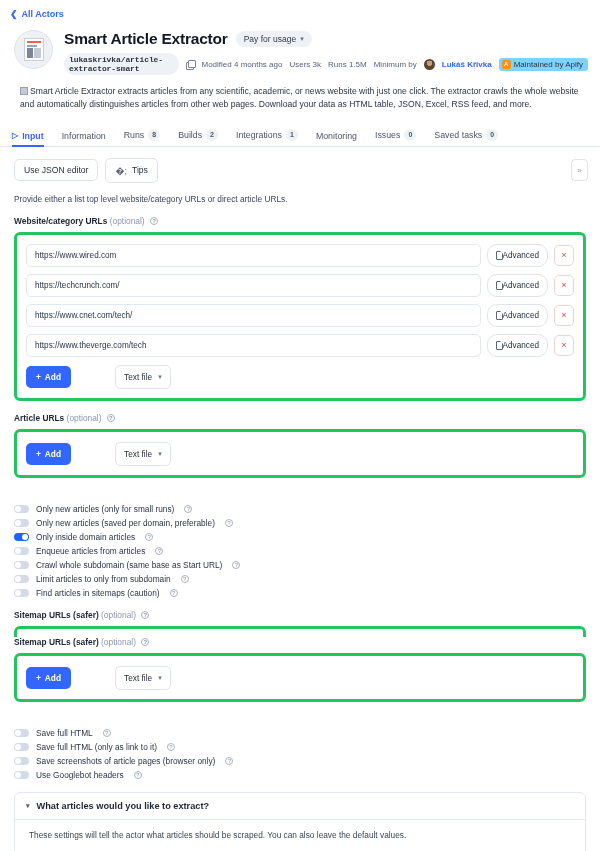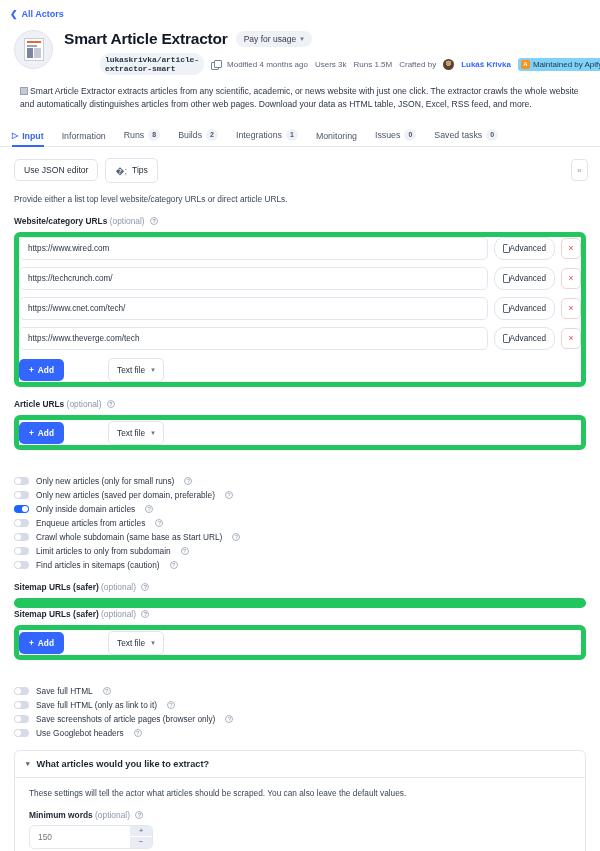--- a/index.html
+++ b/index.html
@@ -39,21 +39,21 @@
   .pill-pay {
     display:inline-flex; align-items:center; gap:4px;
     background:#eef1f6; border-radius: 11px; padding: 3px 8px;
     font-size: 8.5px; color:#323c4d; font-weight:500; white-space:nowrap;
   }
   .pill-pay .caret { font-size:7px; color:#69738a; }
 
   .meta-row { display:flex; align-items:center; gap:7px; margin-top:5px; flex-wrap:nowrap; }
   .meta-code {
     font-family:"Liberation Mono", monospace; font-size:8px; font-weight:700;
-    background:#eef1f6; border-radius:11px; padding:2px 5px; color:#2c3543; letter-spacing:-0.1px;margin-left:36px;
+    background:#eef1f6; border-radius:11px; padding:2px 5px; color:#2c3543; letter-spacing:-0.1px;
   }
   .copy-icon { width:9px; height:9px; position:relative; flex:0 0 9px; }
   .copy-icon:before { content:""; position:absolute; left:0; top:2px; width:6px; height:6px; border:1px solid #78839a; border-radius:1px; }
   .copy-icon:after  { content:""; position:absolute; left:2.5px; top:0; width:6px; height:6px; border:1px solid #78839a; border-radius:1px; background:#fff; }
   .meta-text { font-size:8px; color:#59637a; white-space:nowrap; }
   .author-avatar { width:11px; height:11px; border-radius:50%; background:#5a4434; flex:0 0 11px;
      background-image: radial-gradient(circle at 50% 38%, #c99c73 0 30%, transparent 31%); }
   .author-link { font-size:8px; color:#3366ff; font-weight:600; white-space:nowrap; }
   .badge-apify {
     display:inline-flex; align-items:center; gap:3px;
@@ -109,21 +109,21 @@
   
   .body { padding: 0 14px; }
   .field-label { margin-top: 12px; font-size:8.4px; font-weight:700; color:#1e2633; }
   .field-label .opt { font-weight:400; color:#8d97ab; }
   .qm {
     display:inline-block; width:8px; height:8px; border:1px solid #aab3c2; border-radius:50%;
     font-size:6px; line-height:7px; text-align:center; color:#8d97ab; margin-left:3px; vertical-align:0.5px;
   }
 
   .url-box {
-    margin-top: 6px; border:5px solid #22c55e; border-radius:6px; 
+    margin-top: 6px; border:3px solid #22c55e; border-radius:6px; padding:9px;
     display:flex; flex-direction:column; gap:7px; background:#fff;
   }
   .url-row { display:flex; align-items:center; gap:6px; }
   .url-input {
     flex:1; border:1px solid #e3e7ef; border-radius:5px; background:#fff;
     padding: 6px 8px; font-size:8.2px; color:#2b3444;
   }
   .btn-advanced {
     display:inline-flex; align-items:center; 
     border:1px solid #dfe4ec; border-radius:10px; background:#fff;
@@ -214,21 +214,21 @@
           <span>Pay for usage</span>
           <span class="caret">▾</span>
         </div>
       </div>
       <div class="meta-row">
         <span class="meta-code">lukaskrivka/article-extractor-smart</span>
         <span class="copy-icon"></span>
         <span class="meta-text">Modified 4 months ago</span>
         <span class="meta-text">Users 3k</span>
         <span class="meta-text">Runs 1.5M</span>
-        <span class="meta-text">Crafted by</span>
+        <span class="meta-text">Minimum by</span>
         <span class="author-avatar"></span>
         <span class="author-link">Lukáš Křivka</span>
         <span class="badge-apify">
           <span class="apify-mark">A</span>
           <span>Maintained by Apify</span>
         </span>
       </div>
     </div>
   </div>
 

